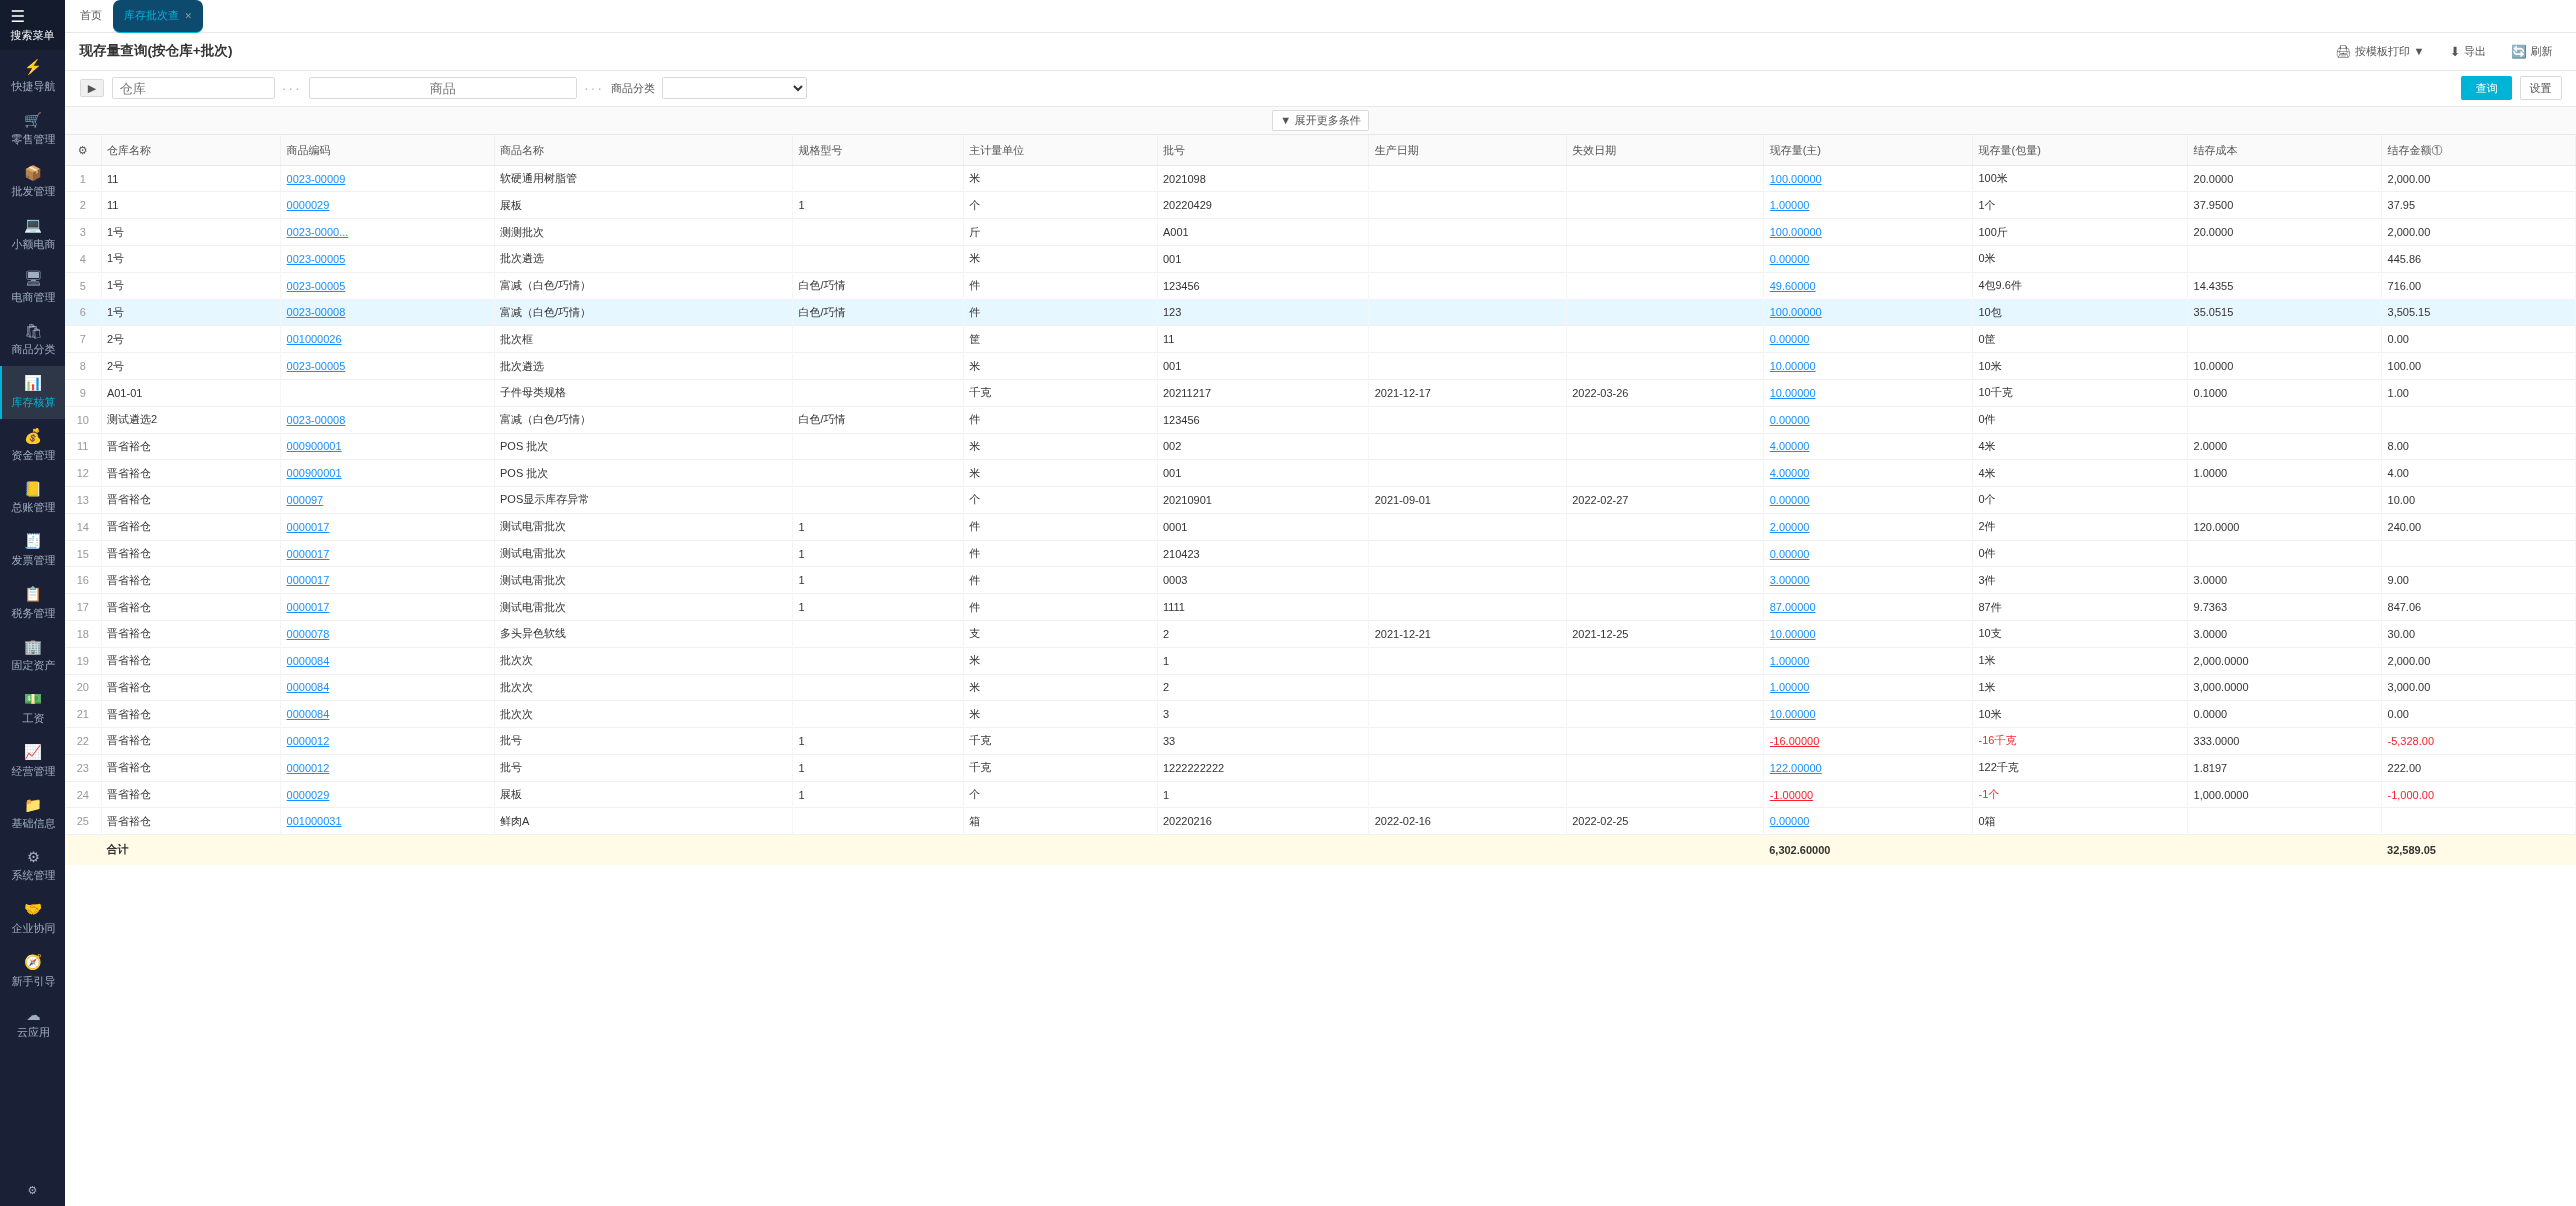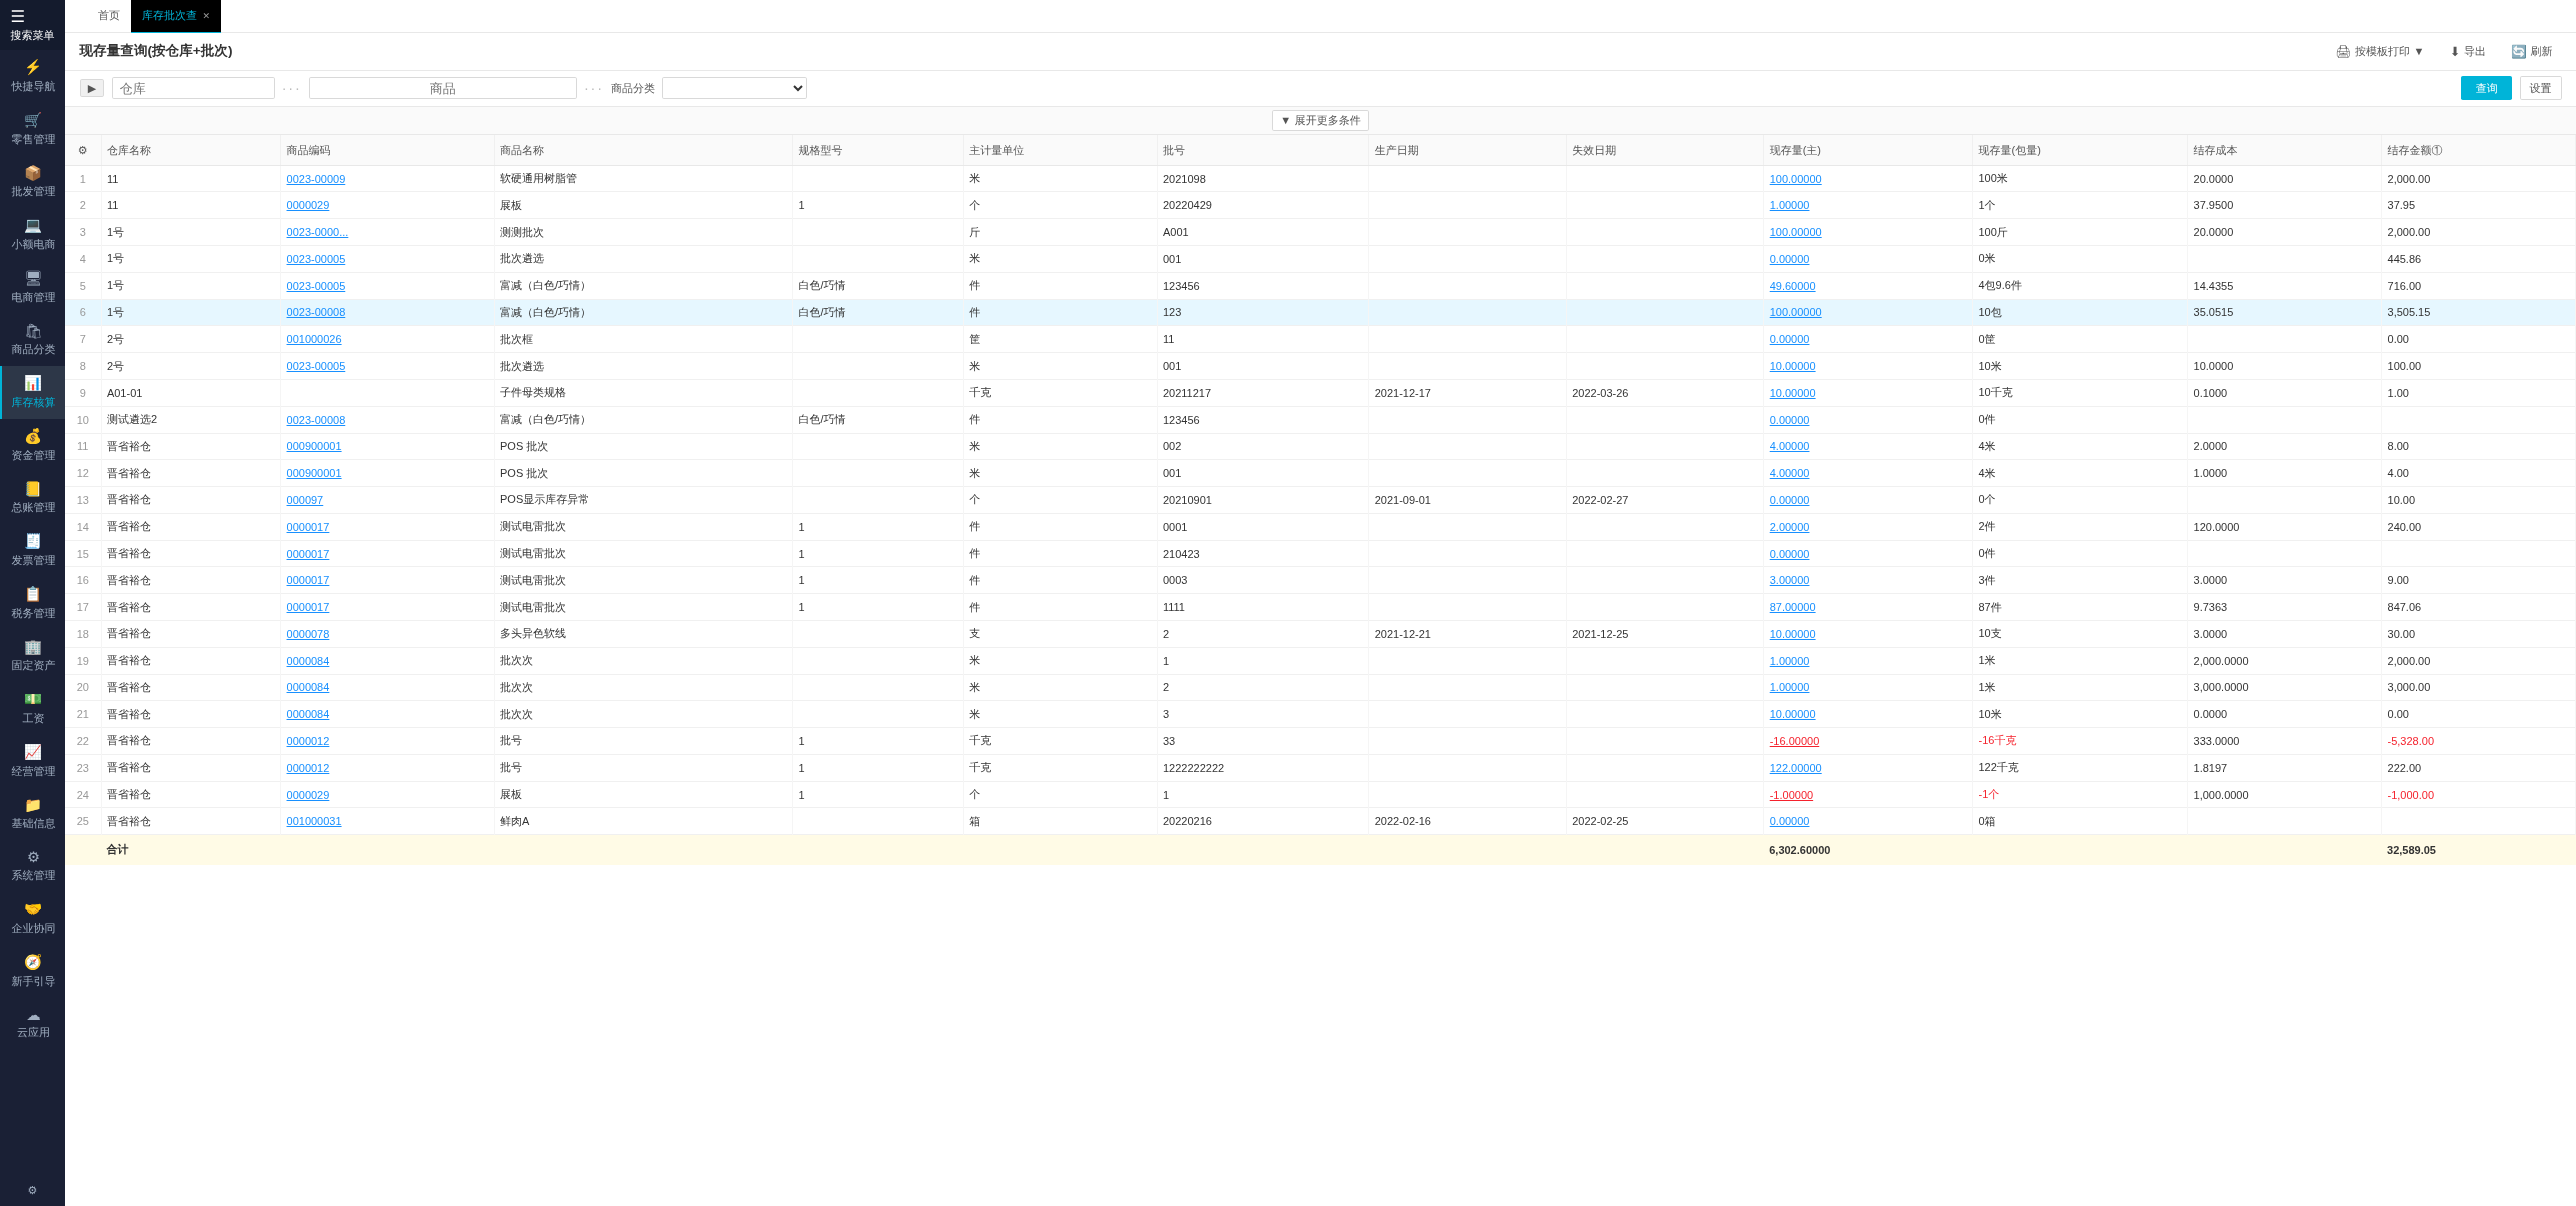--- a/index.html
+++ b/index.html
@@ -66,38 +66,39 @@
       overflow: hidden;
       background: #f0f2f5;
     }
 
     
     .top-nav {
       background: #fff;
       display: flex;
       align-items: center;
       border-bottom: 0.9px solid #e8e8e8;
-      padding: 0 22px;
+      padding: 0 4px;
       height: 33px;
       flex-shrink: 0;
     }
     .nav-tab {
       padding: 0 11px;
       height: 33px;
       display: flex;
       align-items: center;
       cursor: pointer;
       font-size: 11px;
       color: #555;
       border-bottom: 1.8px solid transparent;
     }
     .nav-tab.active {
       color: #00b4d8;
       border-bottom-color: #00b4d8;
-      background: #000000;
+      background: #0c4a6e;
+      border-radius: 7px;
     }
     .nav-tab .close-btn {
       margin-left: 5.4px;
       color: #999;
       font-size: 9px;
       cursor: pointer;
     }
 
     
     .page-header {

